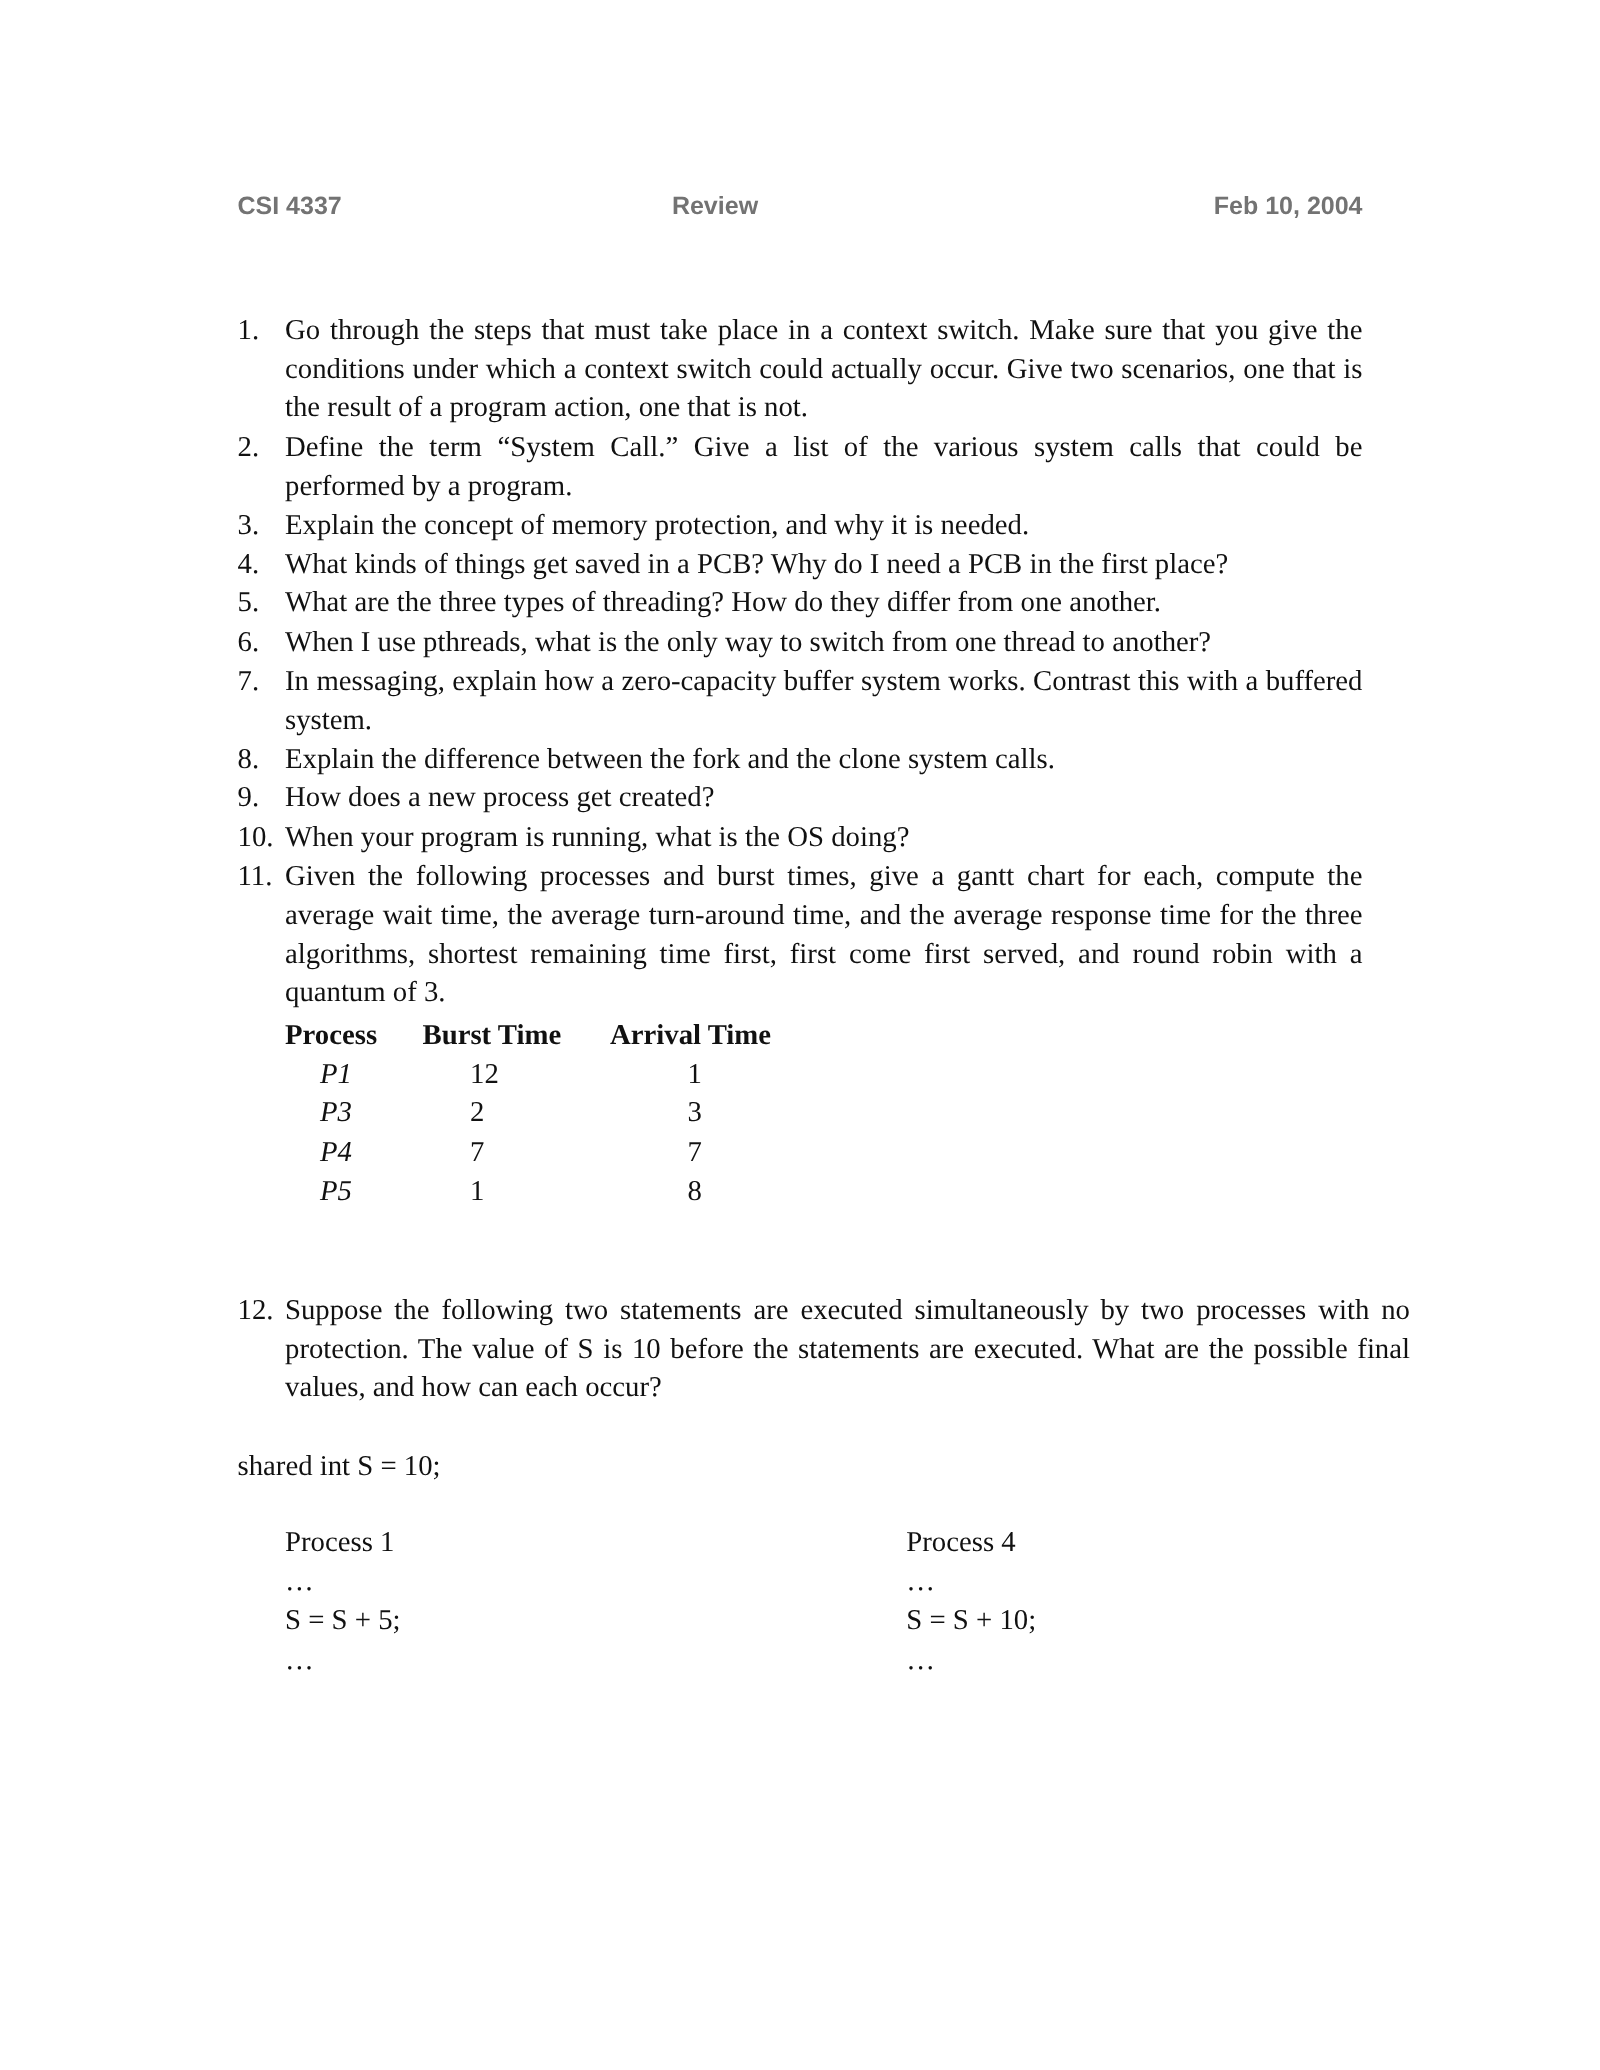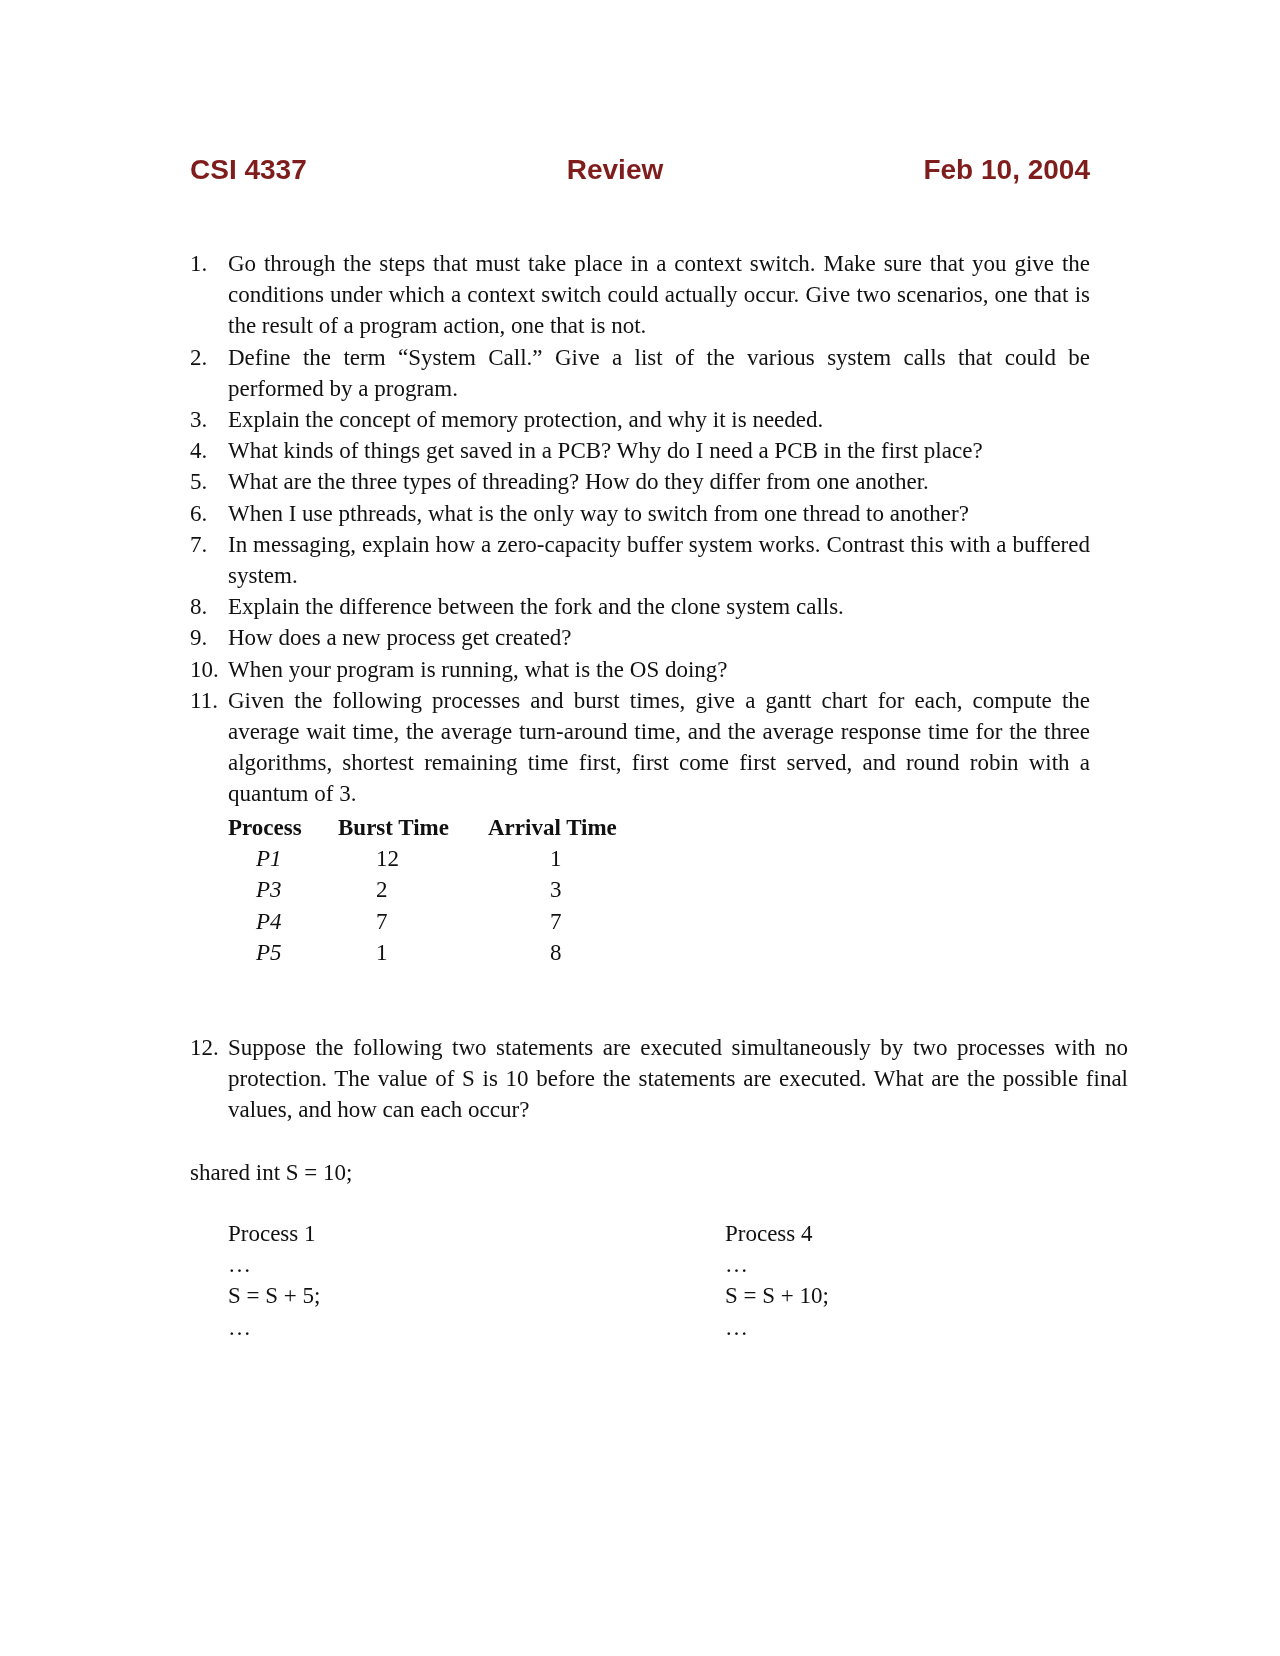--- a/index.html
+++ b/index.html
@@ -1,20 +1,20 @@
 <!DOCTYPE html>
 <html><head>
 <meta charset="utf-8">
 <style>
   html, body { margin: 0; padding: 0; background: #ffffff; }
   body { width: 1280px; height: 1656px; position: relative; overflow: hidden; color: #111; }
   .page { position: absolute; left: 0; top: 0; width: 1280px; height: 1656px; }
-  .hdr { position: absolute; top: 154px; font-family: "Liberation Sans", sans-serif; font-weight: bold; font-size: 28px; color: #7f1d1d; }
+  .hdr { position: absolute; top: 154px; font-family: "Liberation Sans", sans-serif; font-weight: bold; font-size: 20px; color: #737373; }
   #hdr-left { left: 190px; }
-  #hdr-center { left: 0; width: 1144px; text-align: center; margin-left: 43px; }
+  #hdr-center { left: 0; width: 1144px; text-align: center; }
   #hdr-right { right: 190px; text-align: right; }
   .serif { font-family: "Liberation Serif", serif; font-size: 23px; line-height: 31.2px; color: #111; }
   .qlist { position: absolute; left: 190px; top: 248px; width: 900px; margin: 0; padding: 0; list-style: none; }
   .qitem { position: relative; padding-left: 38px; text-align: justify; }
   .qnum { position: absolute; left: 0; top: 0; }
   .qtext { display: block; }
   .ptable { position: absolute; left: 228px; top: 812px; border-collapse: collapse; }
   .ptable th { font-weight: bold; text-align: left; padding: 0; height: 31.2px; }
   .ptable td { padding: 0; height: 31.2px; }
   .c1 { width: 110px; margin-left: 20px; } .c2 { width: 150px; } .c3 { width: 160px; }

